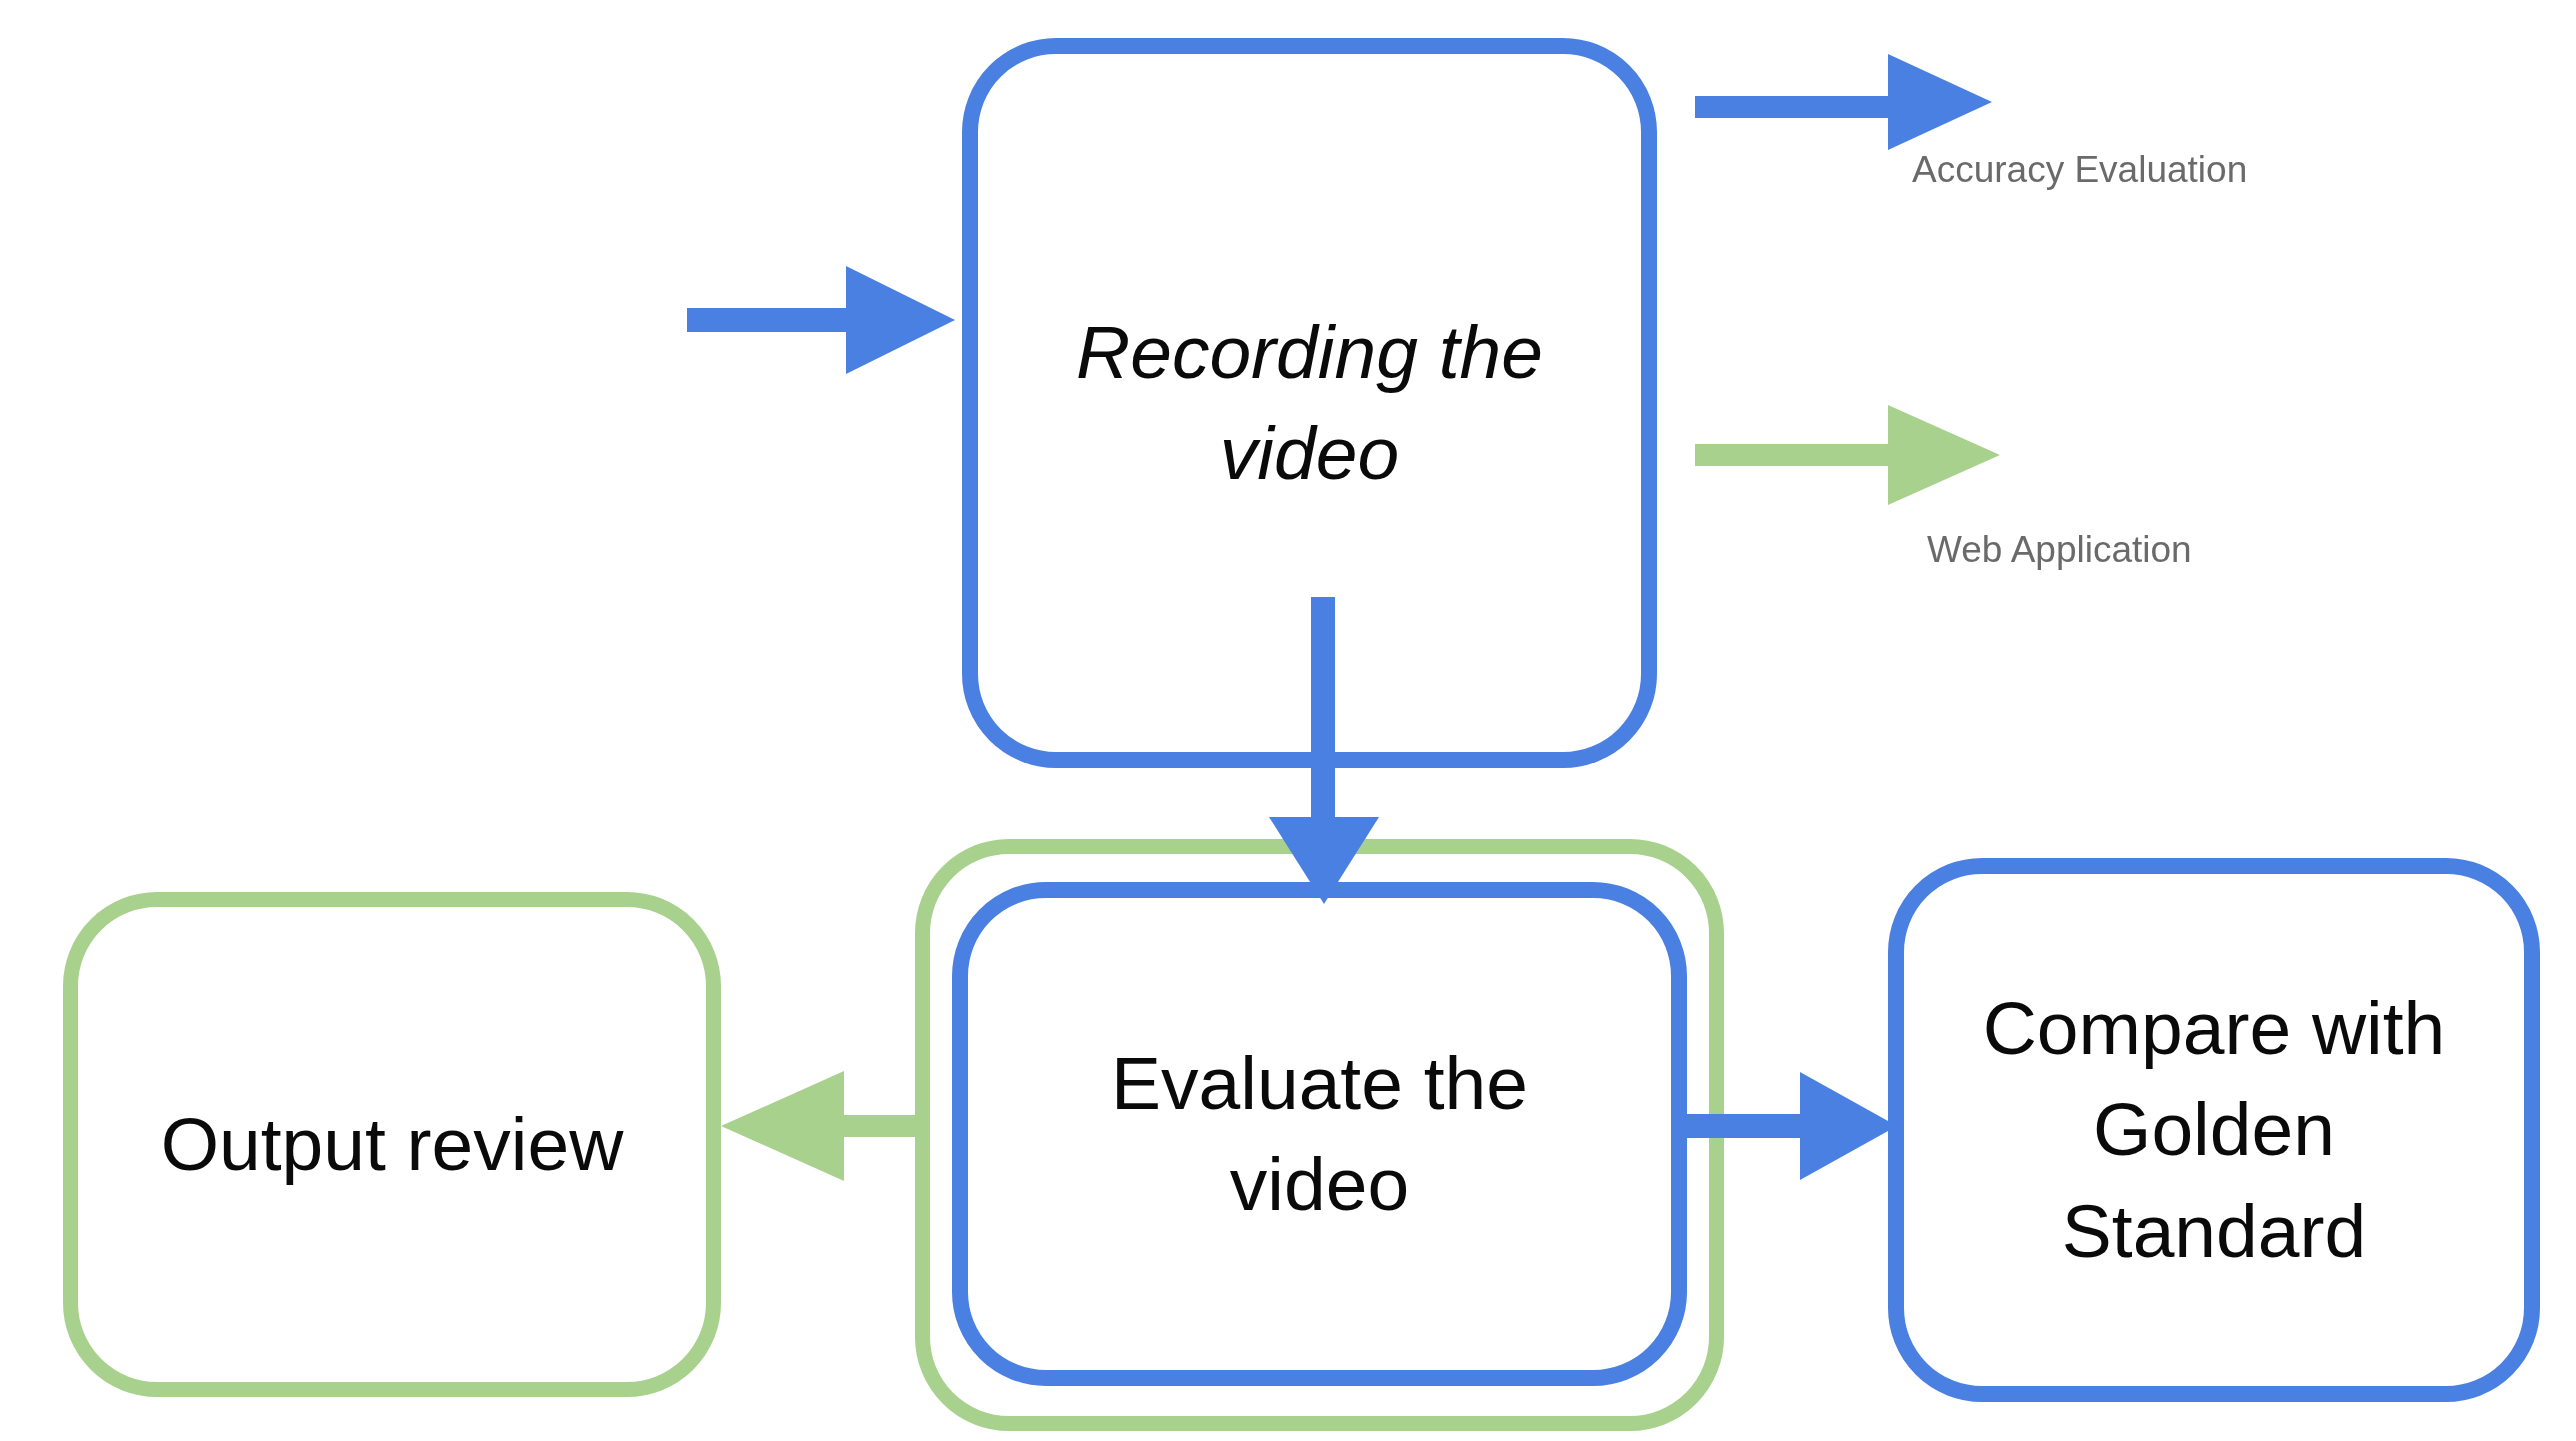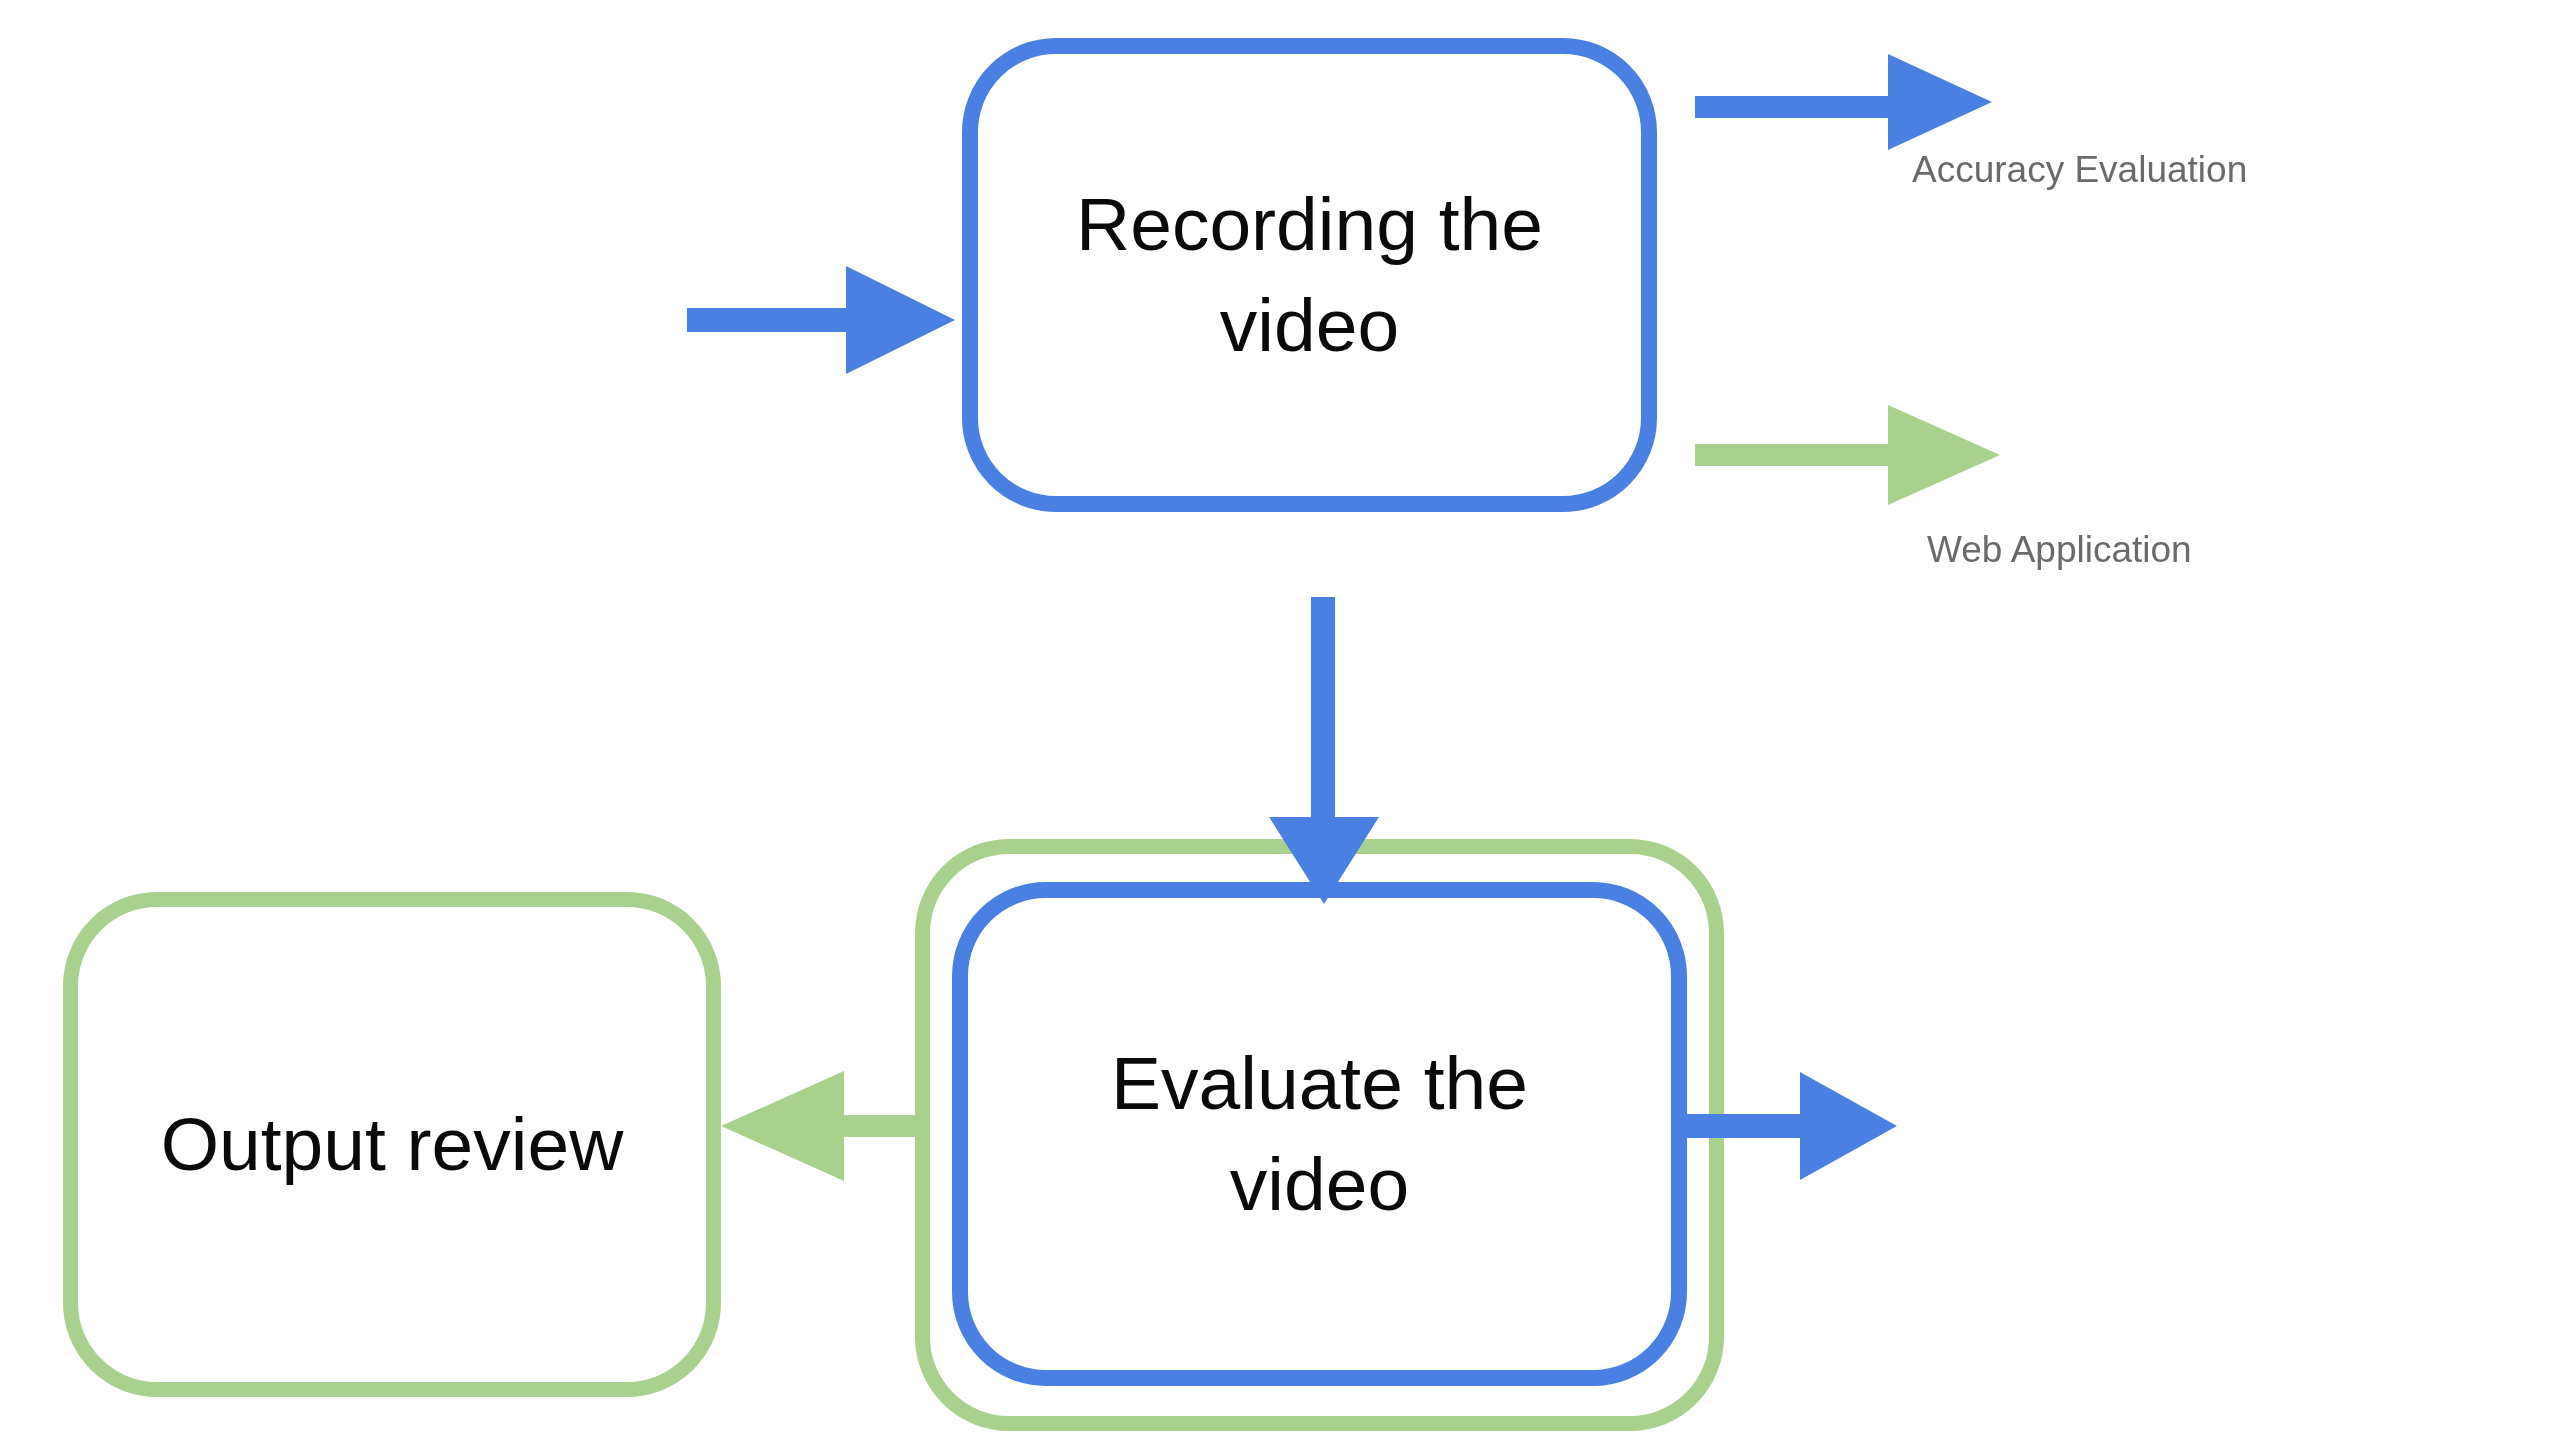--- a/index.html
+++ b/index.html
@@ -45,21 +45,21 @@
     white-space:nowrap;
     z-index:2;
   }
 </style>
 </head>
 <body>
 
 <div class="canvas">
 
 
-  <div class="node b-blue" style="left:962px; top:38px; width:695px; height:474px; padding:10px 50px;">
+  <div class="node b-blue" style="left:962px; top:38px; width:695px; height:730px; padding:10px 50px;font-style:italic;">
     <span>Recording the video</span>
   </div>
 
   <div>
     <div class="shaft bg-blue" style="left:687px; top:308px; width:161px; height:24px;"></div>
     <div class="tri right blue" style="left:846px; top:266px;"></div>
   </div>
 
   <div>
     <div>
@@ -82,20 +82,23 @@
 
   <div class="node b-green" style="left:63px; top:892px; width:658px; height:505px;">
     <span>Output review</span>
   </div>
 
   <div class="node b-green outer-frame" style="left:915px; top:839px; width:809px; height:592px;"></div>
   <div class="node b-blue" style="left:952px; top:882px; width:735px; height:504px; padding:0 60px;">
     <span>Evaluate the video</span>
   </div>
 
+  <div class="node b-blue" style="left:1888px; top:858px; width:652px; height:544px; padding:0 70px;">
+    <span>Compare with Golden Standard</span>
+  </div>
 
   <div>
     <div class="tri left green" style="left:721px; top:1071px;"></div>
     <div class="shaft bg-green" style="left:842px; top:1115px; width:87px; height:22px;"></div>
   </div>
 
   <div>
     <div class="shaft bg-blue" style="left:1677px; top:1114px; width:125px; height:24px;"></div>
     <div class="tri right blue" style="left:1800px; top:1072px; border-left-width:97px;"></div>
   </div>

